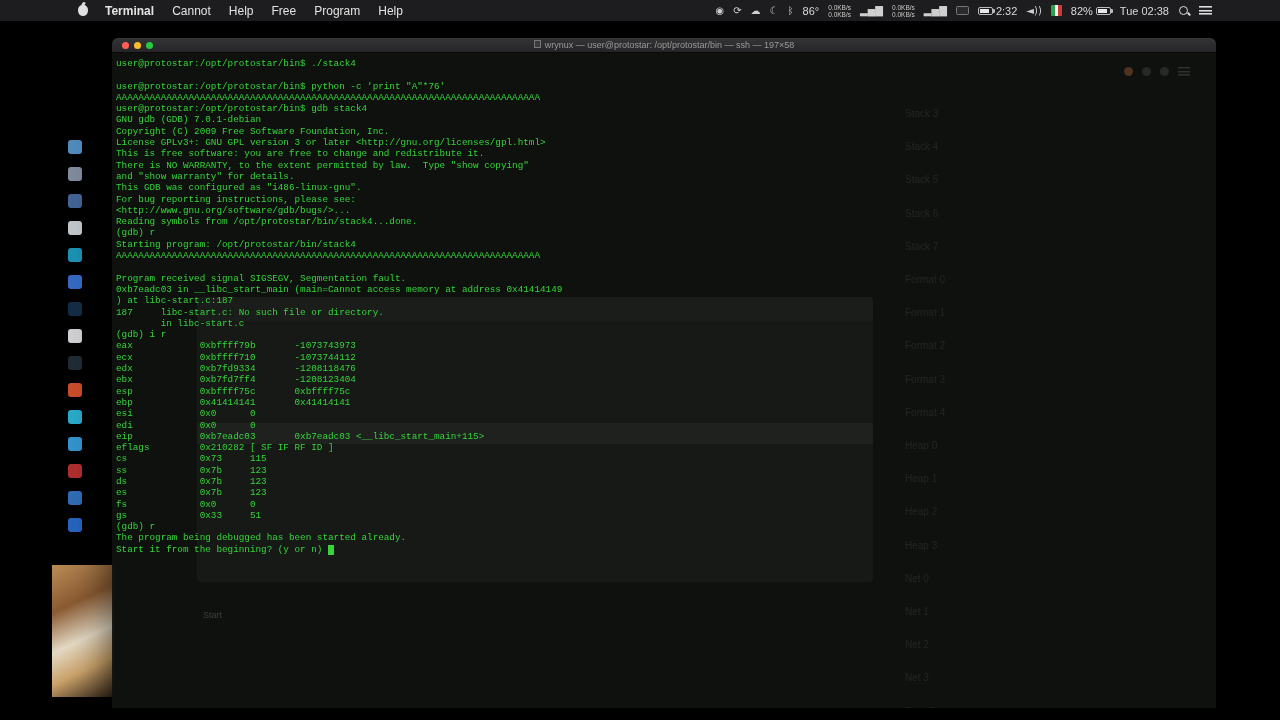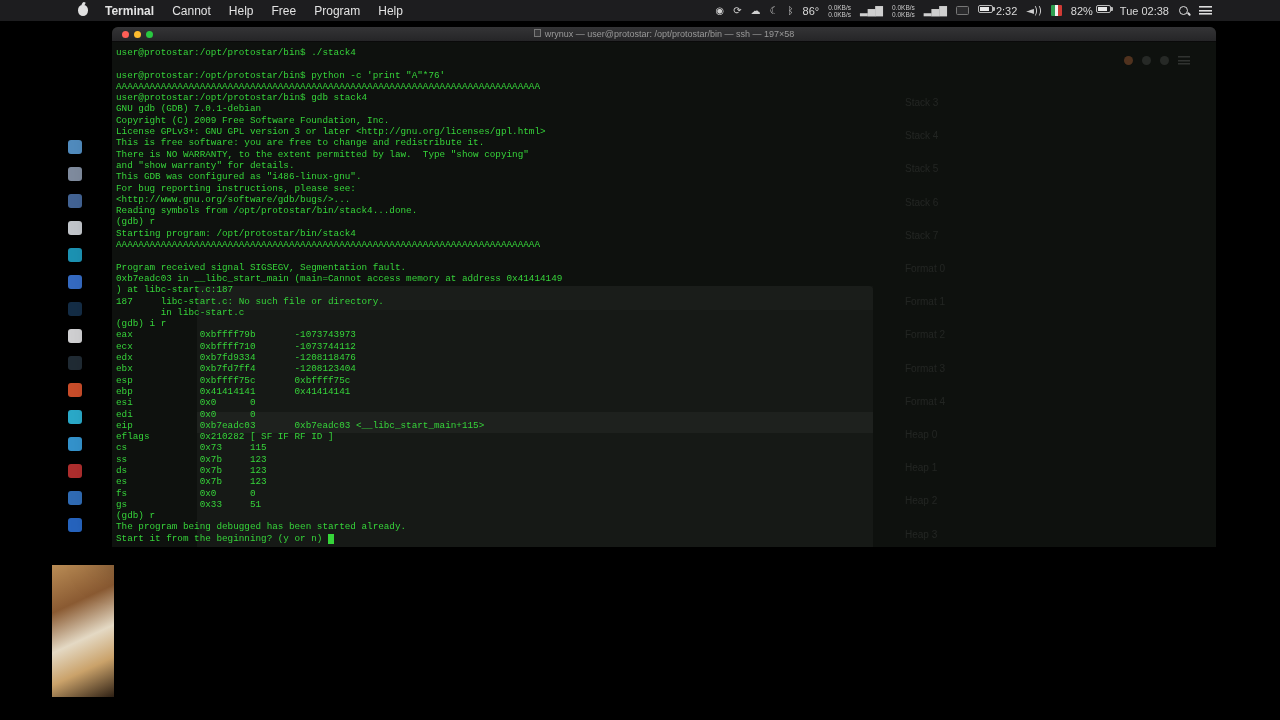--- a/index.html
+++ b/index.html
@@ -24,30 +24,30 @@
   .batt::before { content:''; position:absolute; left:1px; top:1px; bottom:1px; width:72%; background:#e8e8e8; }
   .display-icon { display:inline-block; width:13px; height:9px; background:#2a2a2c; border:1px solid #777; border-radius:1.5px; }
   .flag-it { display:flex; width:11px; height:11px; border-radius:1px; overflow:hidden; }
   .flag-it i { flex:1; } .flag-it i:nth-child(1){background:#2e9e4f;} .flag-it i:nth-child(2){background:#f2f2f2;} .flag-it i:nth-child(3){background:#d03a34;}
   .spotlight { display:inline-block; width:12px; height:12px; position:relative; }
   .spotlight::before { content:''; position:absolute; left:1px; top:1px; width:7px; height:7px; border:1.5px solid #ddd; border-radius:50%; }
   .spotlight::after { content:''; position:absolute; left:8.5px; top:8.5px; width:4px; height:1.8px; background:#ddd; transform:rotate(45deg); border-radius:1px; }
   .list-icon { display:inline-block; width:13px; height:10px;
     background-image:linear-gradient(#ddd,#ddd),linear-gradient(#ddd,#ddd),linear-gradient(#ddd,#ddd);
     background-size:13px 1.6px; background-repeat:no-repeat; background-position:0 0.5px,0 4.2px,0 7.9px; }
-  .group { display:flex; gap:3px; }
+  .group { display:flex; align-items:center; gap:3px; }
 
   
   .dock-strip { position:absolute; left:66px; top:0; width:22px; height:720px; z-index:5; }
   .dock-icon { position:absolute; left:2px; width:14px; height:14px; border-radius:3px; opacity:0.9; }
   .wallpaper-corner { position:absolute; left:52px; top:565px; width:62px; height:132px; z-index:4;
     background:linear-gradient(155deg,#b98c55 0%,#8a5a32 30%,#e4d9c4 55%,#caa26a 75%,#2e2014 100%); }
 
   
-  .terminal { position:absolute; left:112px; top:27px; width:1104px; height:520px;
+  .terminal { position:absolute; left:112px; top:38px; width:1104px; height:670px;
               border-radius:6px 6px 0 0; background:rgba(14,18,14,0.97);
               box-shadow:0 12px 40px rgba(0,0,0,0.65); z-index:10; }
   .titlebar { height:15px; background:linear-gradient(#343436,#252527); border-radius:6px 6px 0 0;
               position:relative; display:flex; align-items:center; justify-content:center; border-bottom:1px solid #0a0a0a; }
   .tl { width:7px; height:7px; border-radius:50%; position:absolute; top:4px; }
   .tl.red{left:10px; background:#ff5f57;} .tl.yellow{left:22px; background:#febc2e;} .tl.green{left:34px; background:#28c840;}
   .proxy-icon { display:inline-block; width:7px; height:8px; border:1px solid #777; margin-right:4px; background:#3a3a3c; }
   .title { font-size:9px; color:#9a9a9a; white-space:nowrap; }
   .content { position:absolute; top:16px; left:0; right:0; bottom:0; overflow:hidden; }
 

